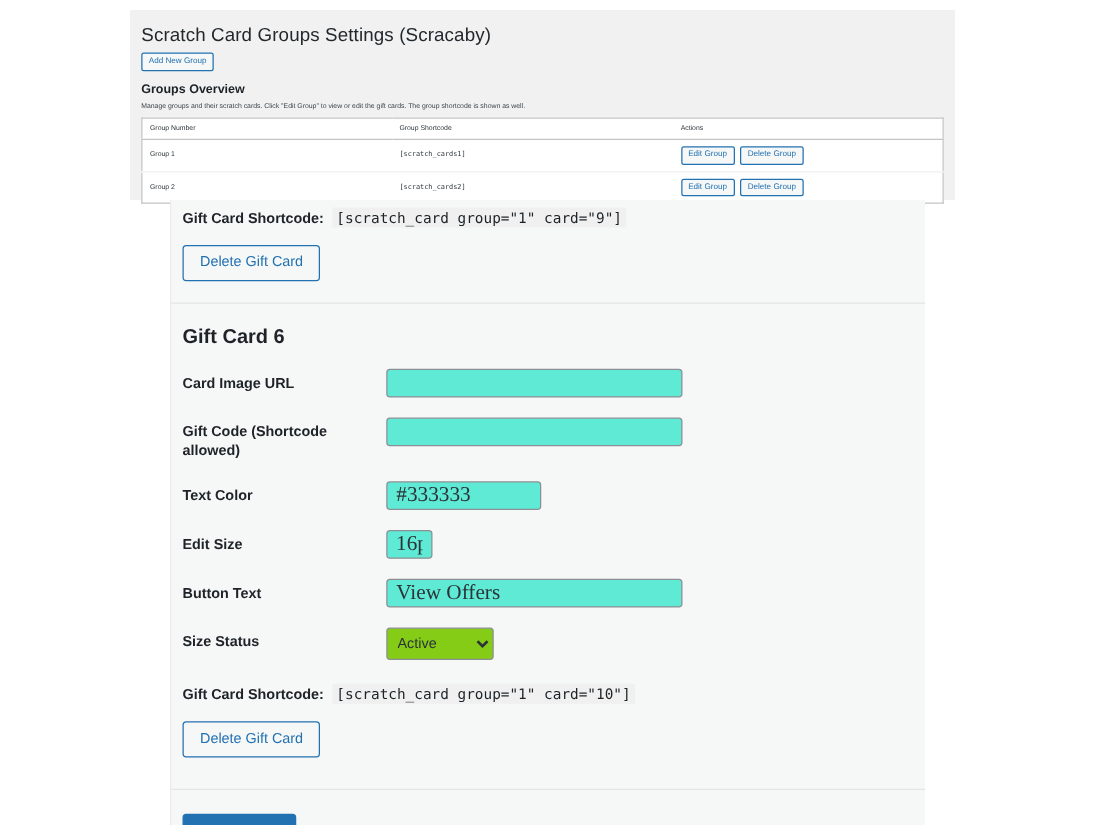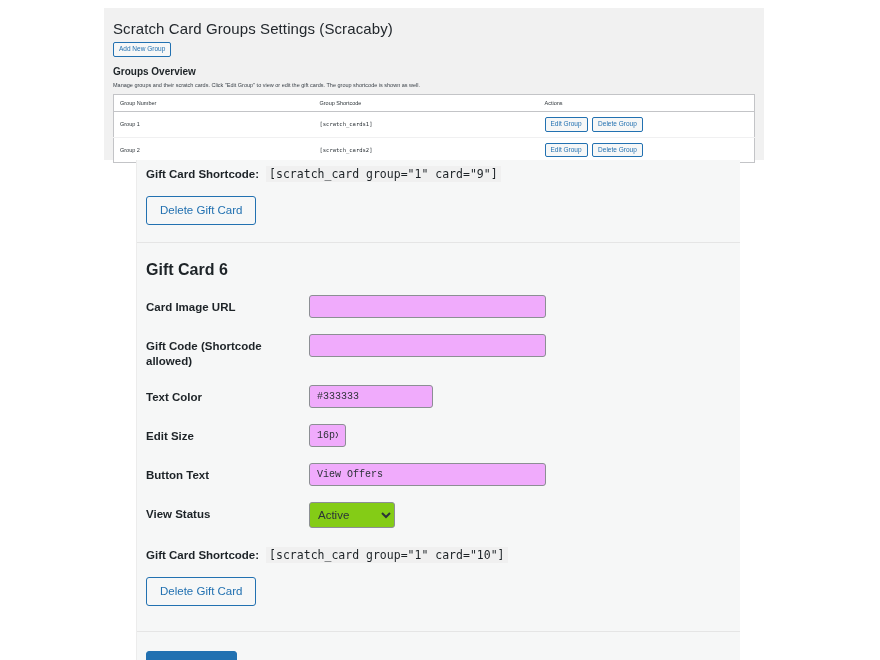--- a/index.html
+++ b/index.html
@@ -150,23 +150,23 @@
     font-size: 11.5px;
     font-weight: bold;
     color: #1d2327;
     line-height: 1.3;
     padding-top: 5px;
   }
   input.text {
     height: 23px;
     border: 1px solid #8c8f94;
     border-radius: 3px;
-    background: #f0abfc;
-    font-family: Liberation Mono, monospace;
-    font-size: 10px;
+    background: #5eead4;
+    font-family: Liberation Serif, serif;
+    font-size: 17px;
     color: #2c3338;
     padding: 0 7px;
   }
   input.w-wide  { width: 237px; }
   input.w-mid   { width: 124px; }
   input.w-small { width: 37px; }
 
   select.sel {
     height: 26px;
     width: 86px;
@@ -266,21 +266,21 @@
       <div class="field-label">Edit Size</div>
       <input class="text w-small" type="text" value="16px" style="">
     </div>
 
     <div class="field-row">
       <div class="field-label">Button Text</div>
       <input class="text w-wide" type="text" value="View Offers" style="">
     </div>
 
     <div class="field-row">
-      <div class="field-label">View Status</div>
+      <div class="field-label">Size Status</div>
       <select class="sel"><option>Active</option><option>Inactive</option><option>Used</option><option>Expired</option></select>
     </div>
 
     <div class="sc-row" style="padding-top:19px;">
       <span class="sc-label">Gift Card Shortcode:</span>
       <span class="sc-code">[scratch_card group="1" card="10"]</span>
     </div>
 
     <div class="row pad-top-14">
       <span class="btn-outline">Delete Gift Card</span>

